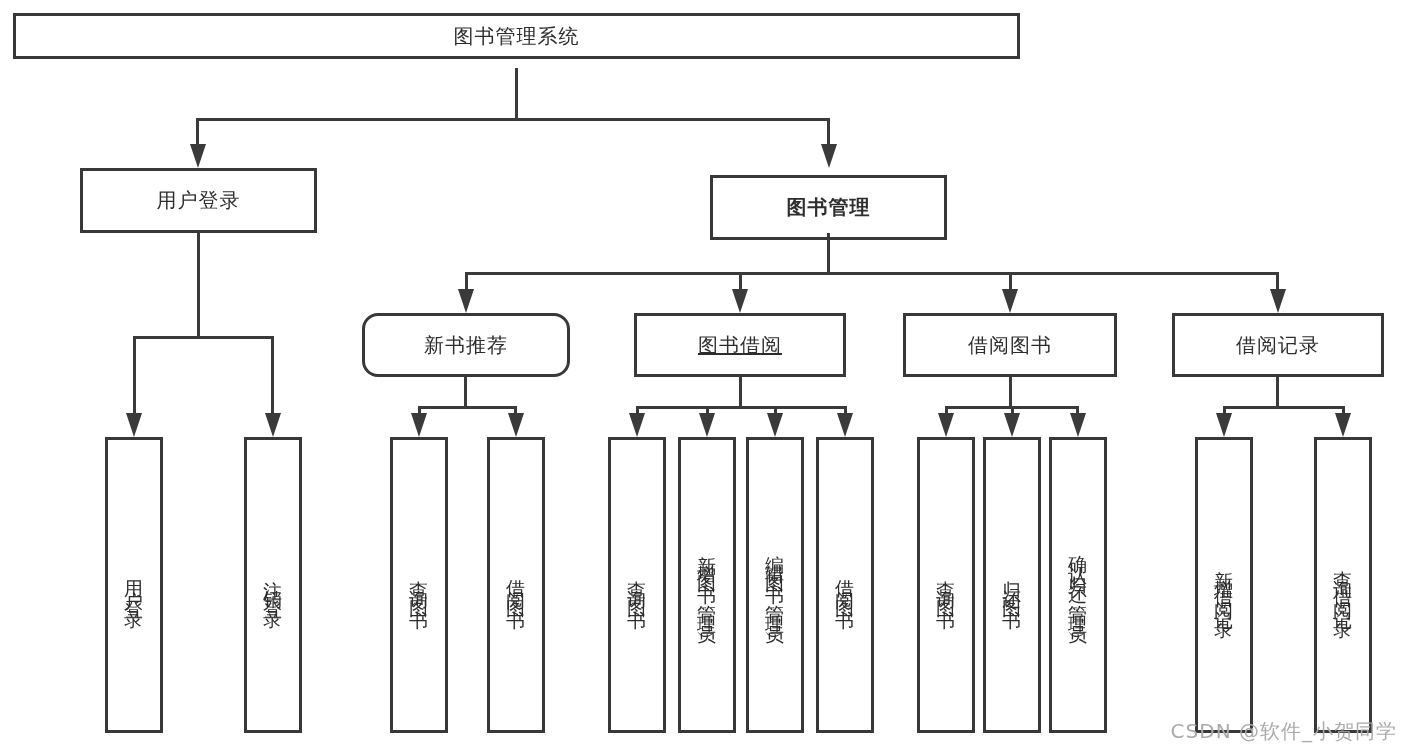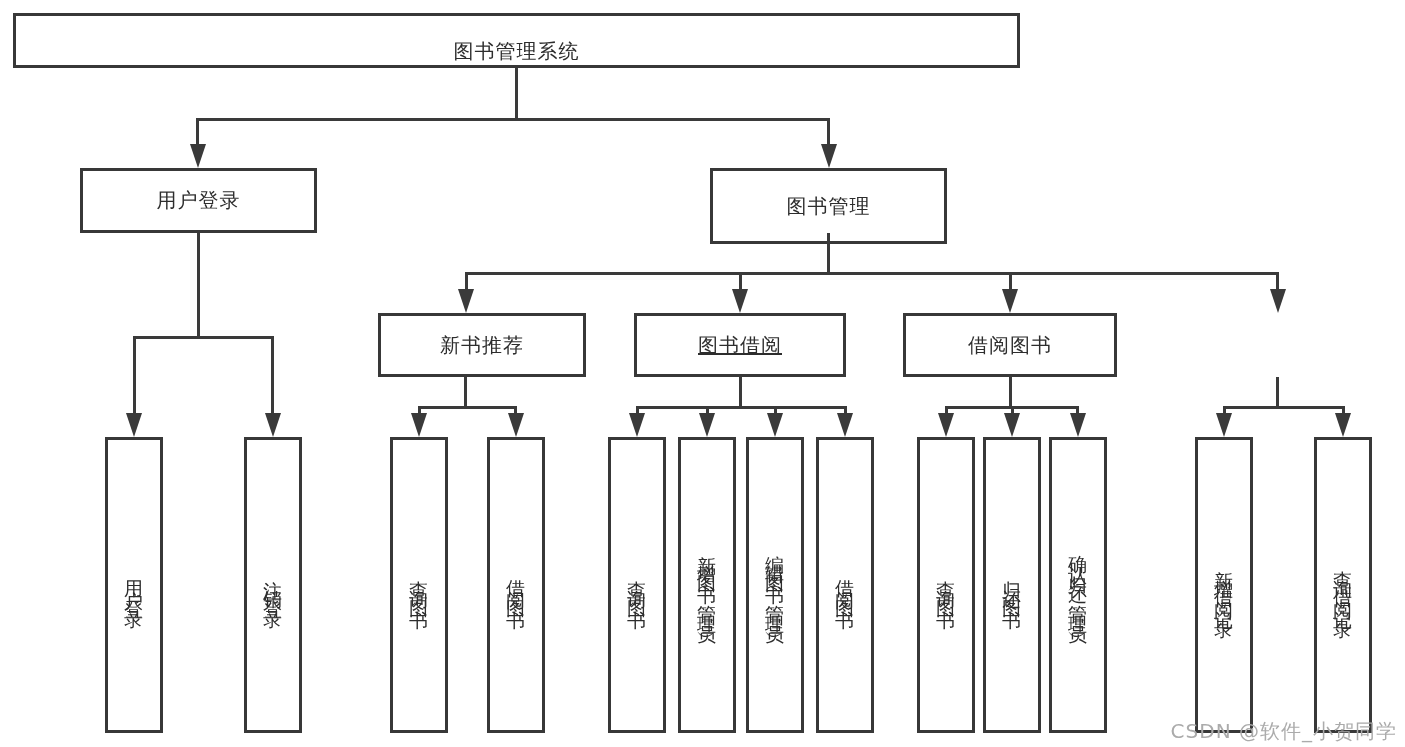--- a/index.html
+++ b/index.html
@@ -36,44 +36,47 @@
   .watermark{
     position:absolute;top:718px;right:8px;z-index:5;
     font-size:20px;color:#ababab;letter-spacing:1px;
   }
 </style>
 </head>
 <body>
 
 <div class="canvas">
 
-  <div class="node" style="left:13px;top:13px;width:1007px;height:55px;align-items:flex-end;">
+  <div class="node" style="left:13px;top:13px;width:1007px;height:46px;">
     <span>图书管理系统</span>
   </div>
 
   <div class="node" style="left:80px;top:168px;width:237px;height:65px;">
     <span>用户登录</span>
   </div>
 
-  <div class="node" style="left:710px;top:168px;width:237px;height:76px;">
+  <div class="node" style="left:710px;top:175px;width:237px;height:65px;font-weight:bold;">
     <span>图书管理</span>
   </div>
 
-  <div class="node" style="left:378px;top:313px;width:208px;height:64px;">
+  <div class="node" style="left:362px;top:313px;width:208px;height:64px;border-radius:16px;">
     <span>新书推荐</span>
   </div>
 
   <div class="node" style="left:634px;top:313px;width:212px;height:64px;text-decoration:underline;">
     <span>图书借阅</span>
   </div>
 
   <div class="node" style="left:903px;top:313px;width:214px;height:64px;">
     <span>借阅图书</span>
   </div>
 
+  <div class="node" style="left:1172px;top:313px;width:212px;height:64px;">
+    <span>借阅记录</span>
+  </div>
 
   <div class="leaf" style="left:105px;">
     <span class="vtext">用户登录</span>
   </div>
   <div class="leaf" style="left:244px;">
     <span class="vtext">注销登录</span>
   </div>
 
   <div class="leaf" style="left:390px;">
     <span class="vtext">查询图书</span>

